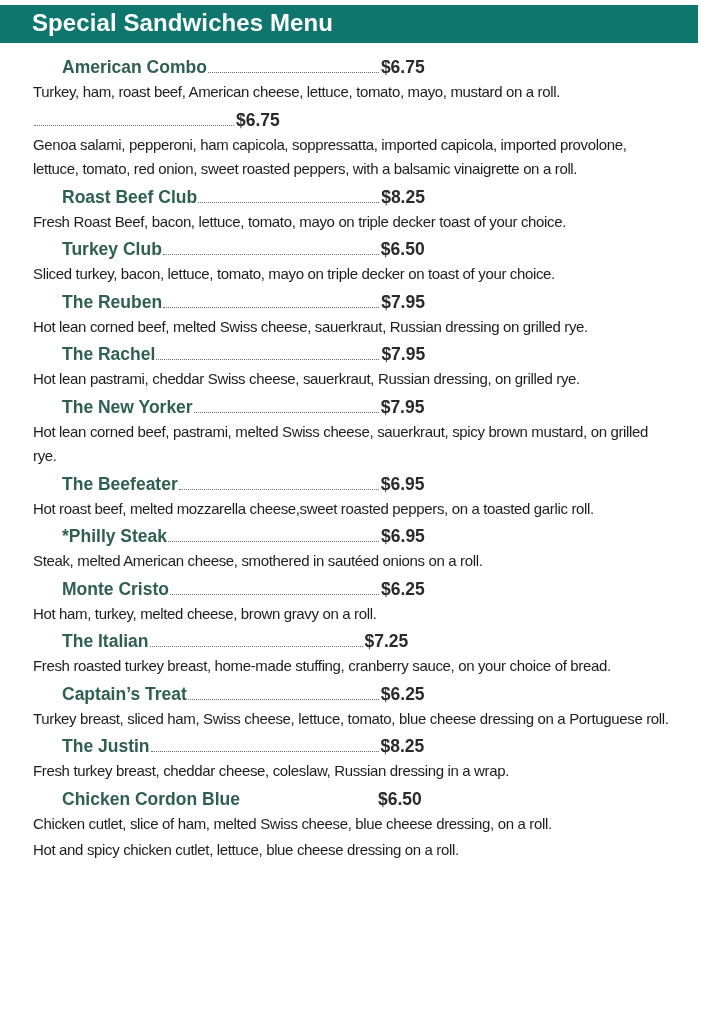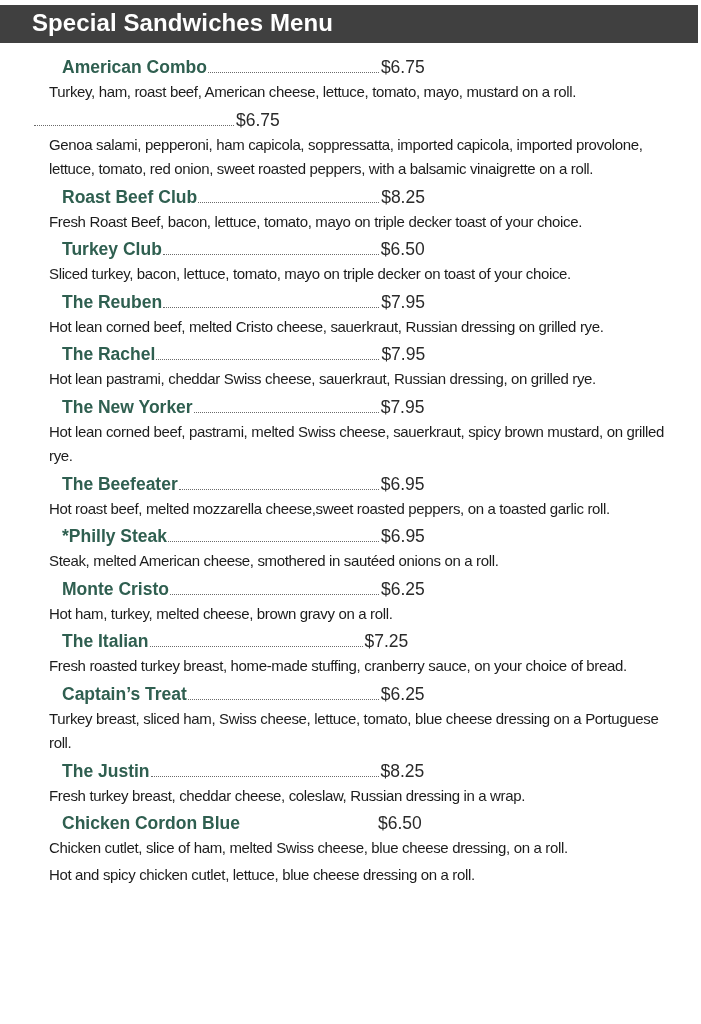--- a/index.html
+++ b/index.html
@@ -1,32 +1,32 @@
 <!DOCTYPE html>
 <html><head>
   <meta charset="utf-8">
   <style>
     html, body { margin: 0; padding: 0; background: #ffffff; }
     body { width: 701px; height: 1024px; position: relative; overflow: hidden; font-family: "Liberation Sans", sans-serif; }
     .header {
       position: absolute; left: 0; top: 5px; width: 698px; height: 38px;
-      background: #404040;
+      background: #0f766e;
     }
     .header-title {
       position: absolute; left: 32px; top: 4px;
       color: #ffffff; font-size: 24px; font-weight: bold; letter-spacing: 0.1px;
     }
     .menu { position: absolute; left: 33px; top: 54px; width: 640px; }
     .item { margin: 0; }
     .item-row { display: flex; align-items: baseline; height: 26px; line-height: 26px; }
     .item-name { color: #2f5f50; font-size: 17.5px; font-weight: bold; white-space: nowrap; margin-left: 29px; }
     .leader-fill { flex: none; border-bottom: 1.5px dotted #6a6a6a; height: 0; margin-bottom: 4px; margin-left: 1px; margin-right: 2px; }
     .leader-gap { flex: none; }
-    .item-price { color: #2a2a2a; font-size: 17.5px; font-weight: normal; white-space: nowrap; }
-    .item-desc { color: #1c1c1c; font-size: 15px; line-height: 24.5px; letter-spacing: -0.35px; margin-bottom: 2px; margin-left: 16px; }
+    .item-price { color: #2a2a2a; font-size: 17.5px; font-weight: bold; white-space: nowrap; }
+    .item-desc { color: #1c1c1c; font-size: 15px; line-height: 24.5px; letter-spacing: -0.35px; margin-bottom: 2px; }
   </style>
 </head>
 <body>
 
 <div class="header">
   <div class="header-title">Special Sandwiches Menu</div>
 </div>
 
 <div class="menu">
 
@@ -65,21 +65,21 @@
     <div class="item-desc">Sliced turkey, bacon, lettuce, tomato, mayo on triple decker on toast of your choice.</div>
   </div>
 
 
   <div class="item">
     <div class="item-row">
       <span class="item-name">The Reuben</span>
       <span class="leader-fill" style="width: 216px;"></span>
       <span class="item-price">$7.95</span>
     </div>
-    <div class="item-desc">Hot lean corned beef, melted Cristo cheese, sauerkraut, Russian dressing on grilled rye.</div>
+    <div class="item-desc">Hot lean corned beef, melted Swiss cheese, sauerkraut, Russian dressing on grilled rye.</div>
   </div>
 
   <div class="item">
     <div class="item-row">
       <span class="item-name">The Rachel</span>
       <span class="leader-fill" style="width: 223px;"></span>
       <span class="item-price">$7.95</span>
     </div>
     <div class="item-desc">Hot lean pastrami, cheddar Swiss cheese, sauerkraut, Russian dressing, on grilled rye.</div>
   </div>

